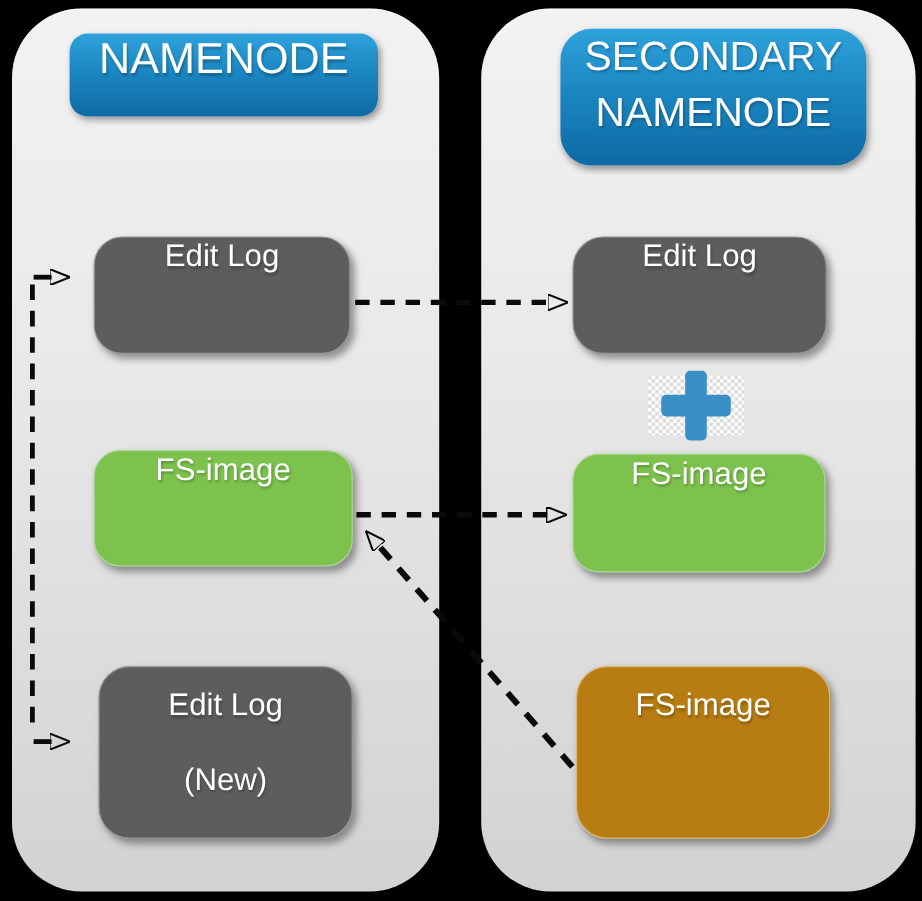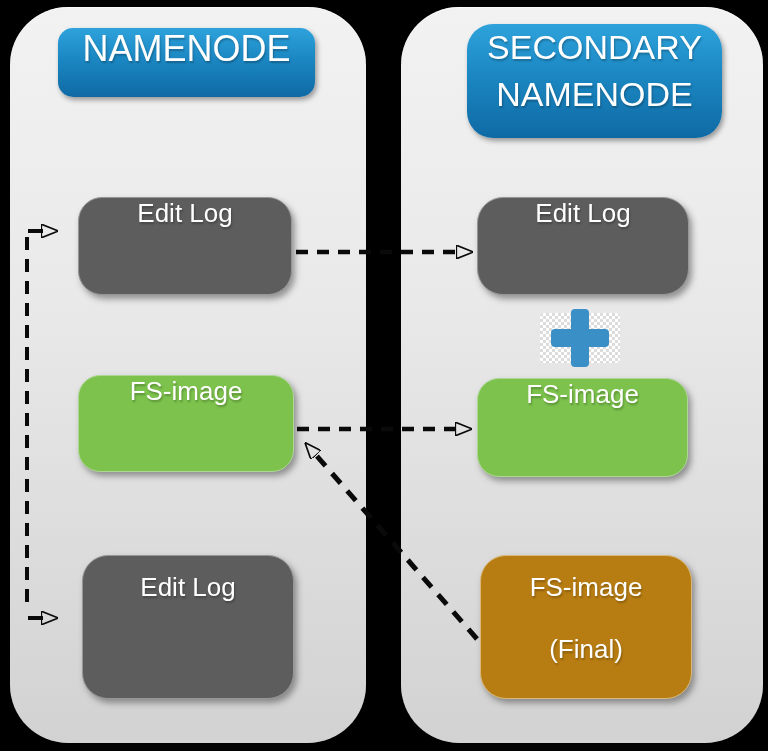--- a/index.html
+++ b/index.html
@@ -62,41 +62,41 @@
       <span>NAMENODE</span>
     </div>
     <div class="node box-dark lbl nn-editlog">
       <span>Edit Log</span>
     </div>
     <div class="node box-green lbl nn-fsimage">
       <span>FS-image</span>
     </div>
     <div class="node box-dark lbl two-line nn-editlognew">
       <span>Edit Log</span>
+      <span>(New)</span>
     </div>
   </section>
 
   <section class="panel panel-right">
     <div class="node hdr hdr-sn">
       <span>SECONDARY</span>
       <span>NAMENODE</span>
     </div>
     <div class="node box-dark lbl sn-editlog">
       <span>Edit Log</span>
     </div>
     <div class="plus-wrap">
       <div class="plus-bar plus-h"></div>
       <div class="plus-bar plus-v"></div>
     </div>
     <div class="node box-green lbl sn-fsimage">
       <span>FS-image</span>
     </div>
     <div class="node box-orange lbl two-line sn-fsfinal">
       <span>FS-image</span>
-      <span>(Final)</span>
     </div>
   </section>
 
   <svg class="arrows" viewBox="0 0 768 751" xmlns="http://www.w3.org/2000/svg">
     <defs>
       <marker id="ah" viewBox="0 0 10 8" refX="1" refY="4" markerWidth="17" markerHeight="13.6" orient="auto" markerUnits="userSpaceOnUse">
         <path d="M0 0 L10 4 L0 8 Z" fill="#0a0a0a" stroke="none"></path>
       </marker>
     </defs>
     <path d="M28 231 H43" stroke-width="4" marker-end="url(#ah)"></path>

